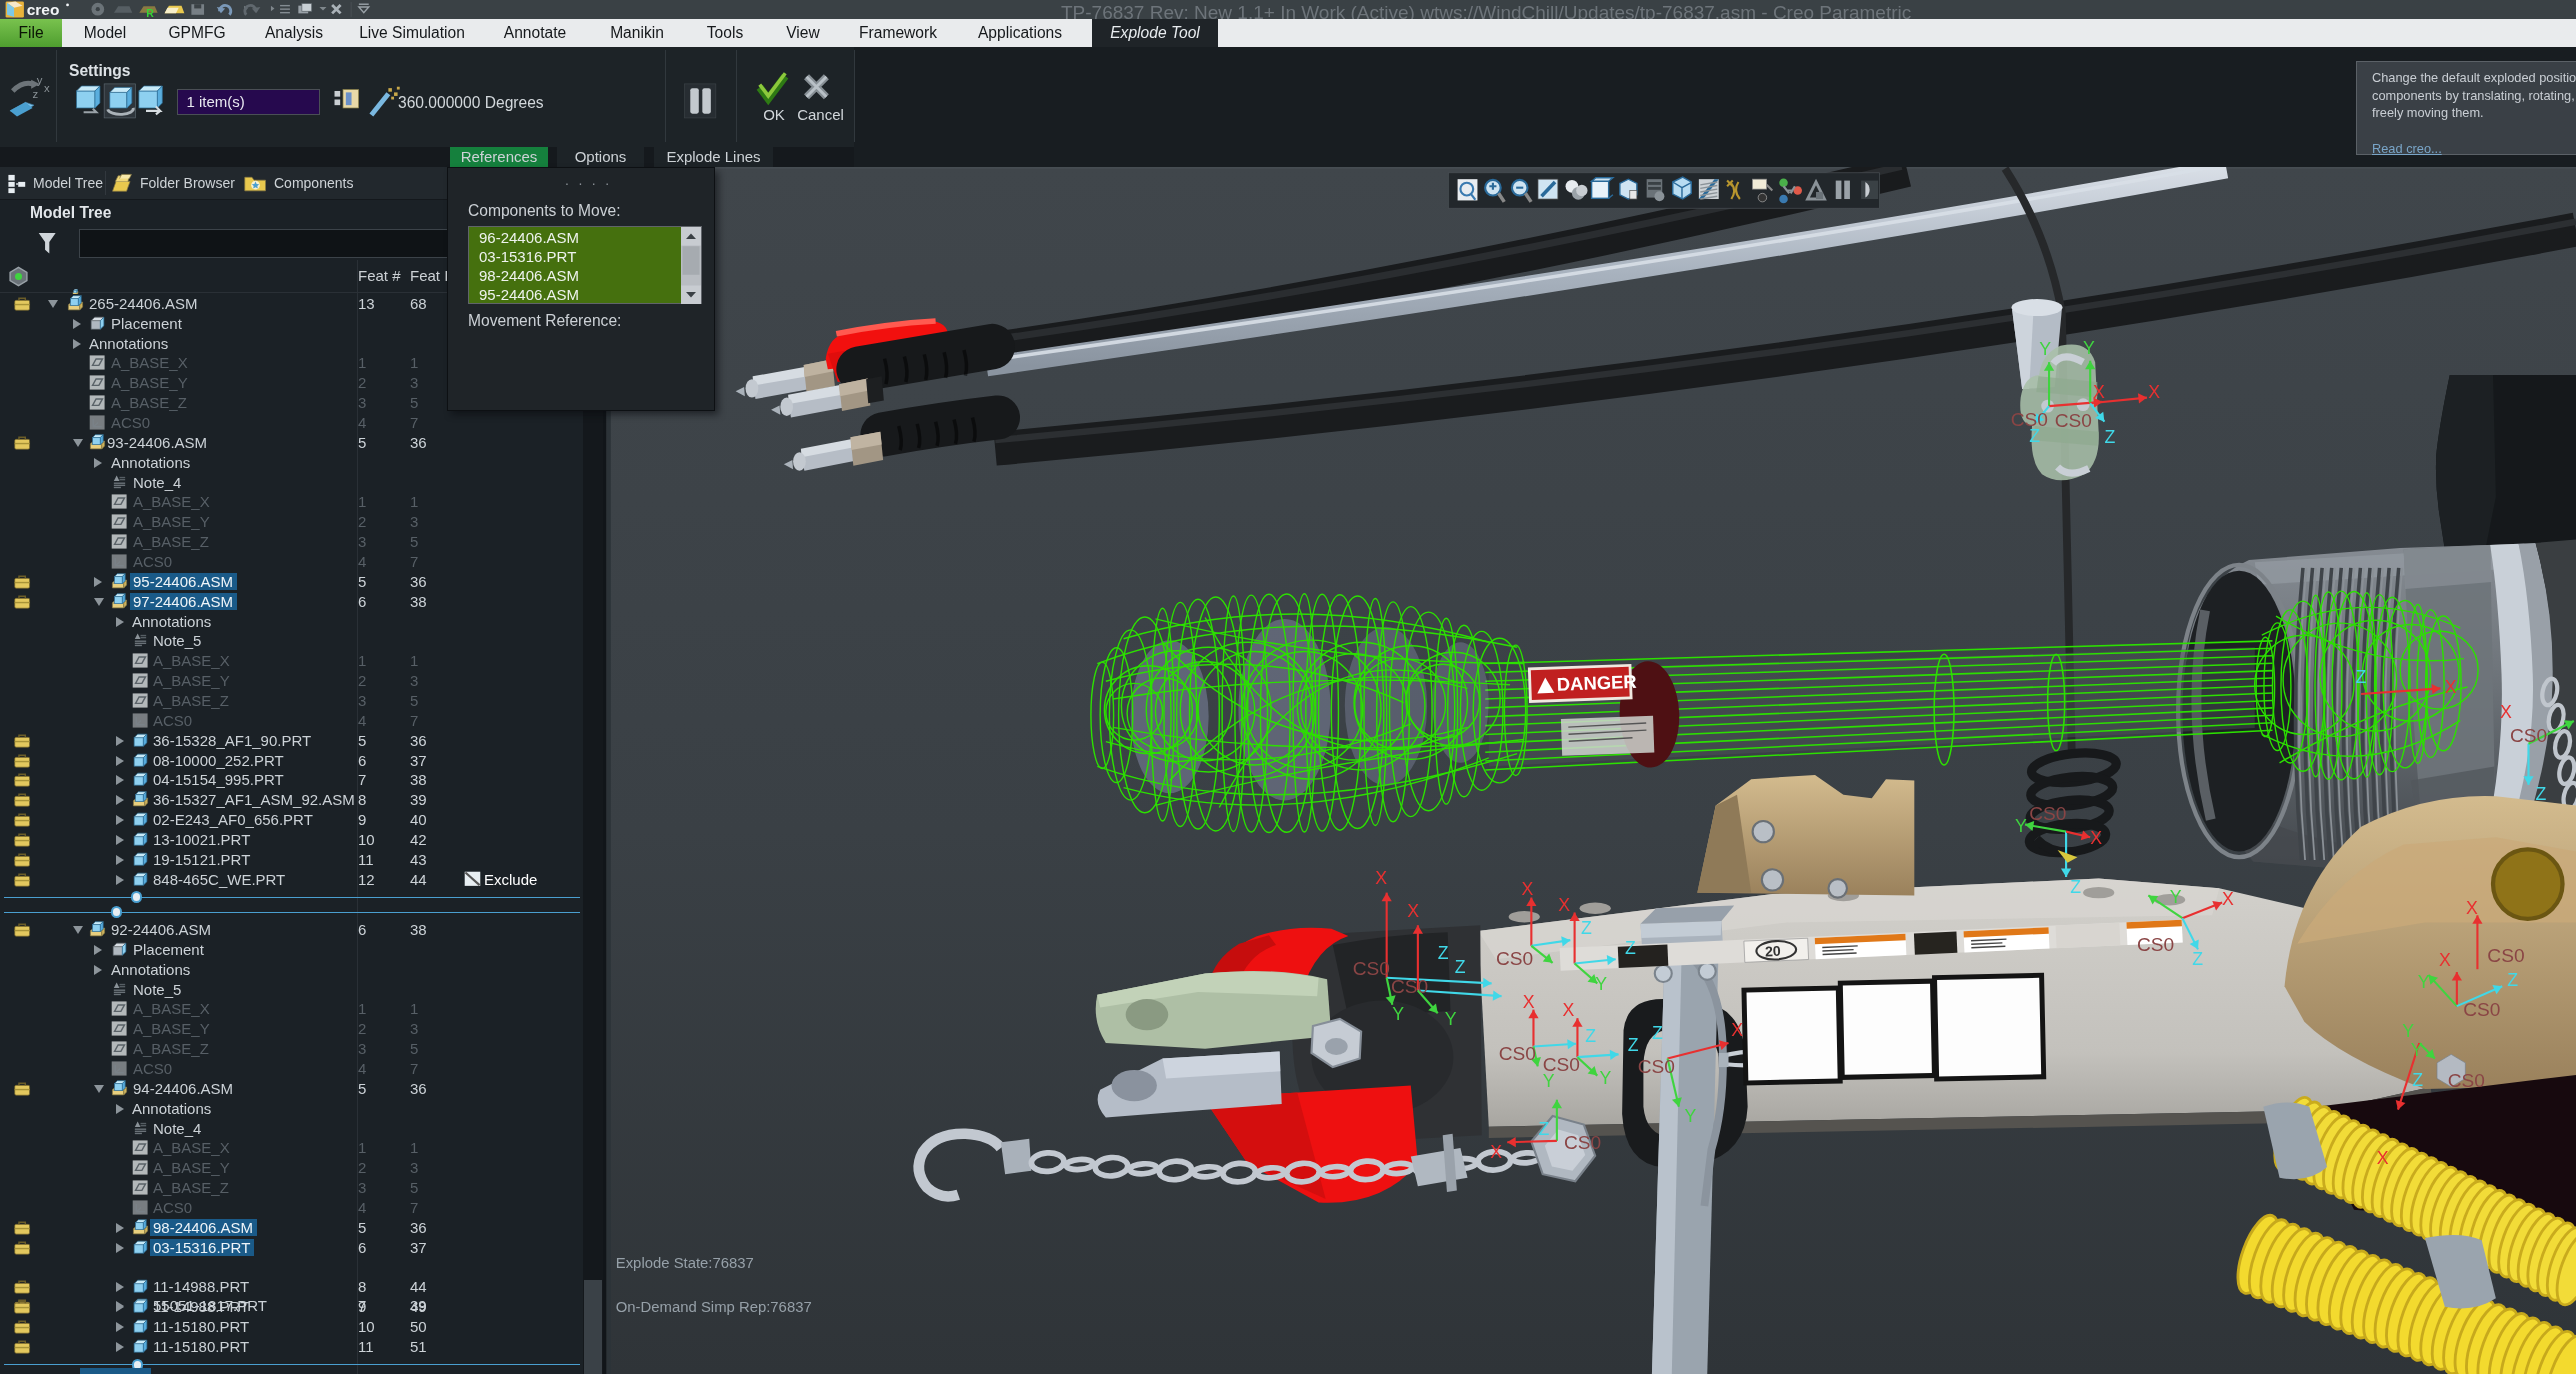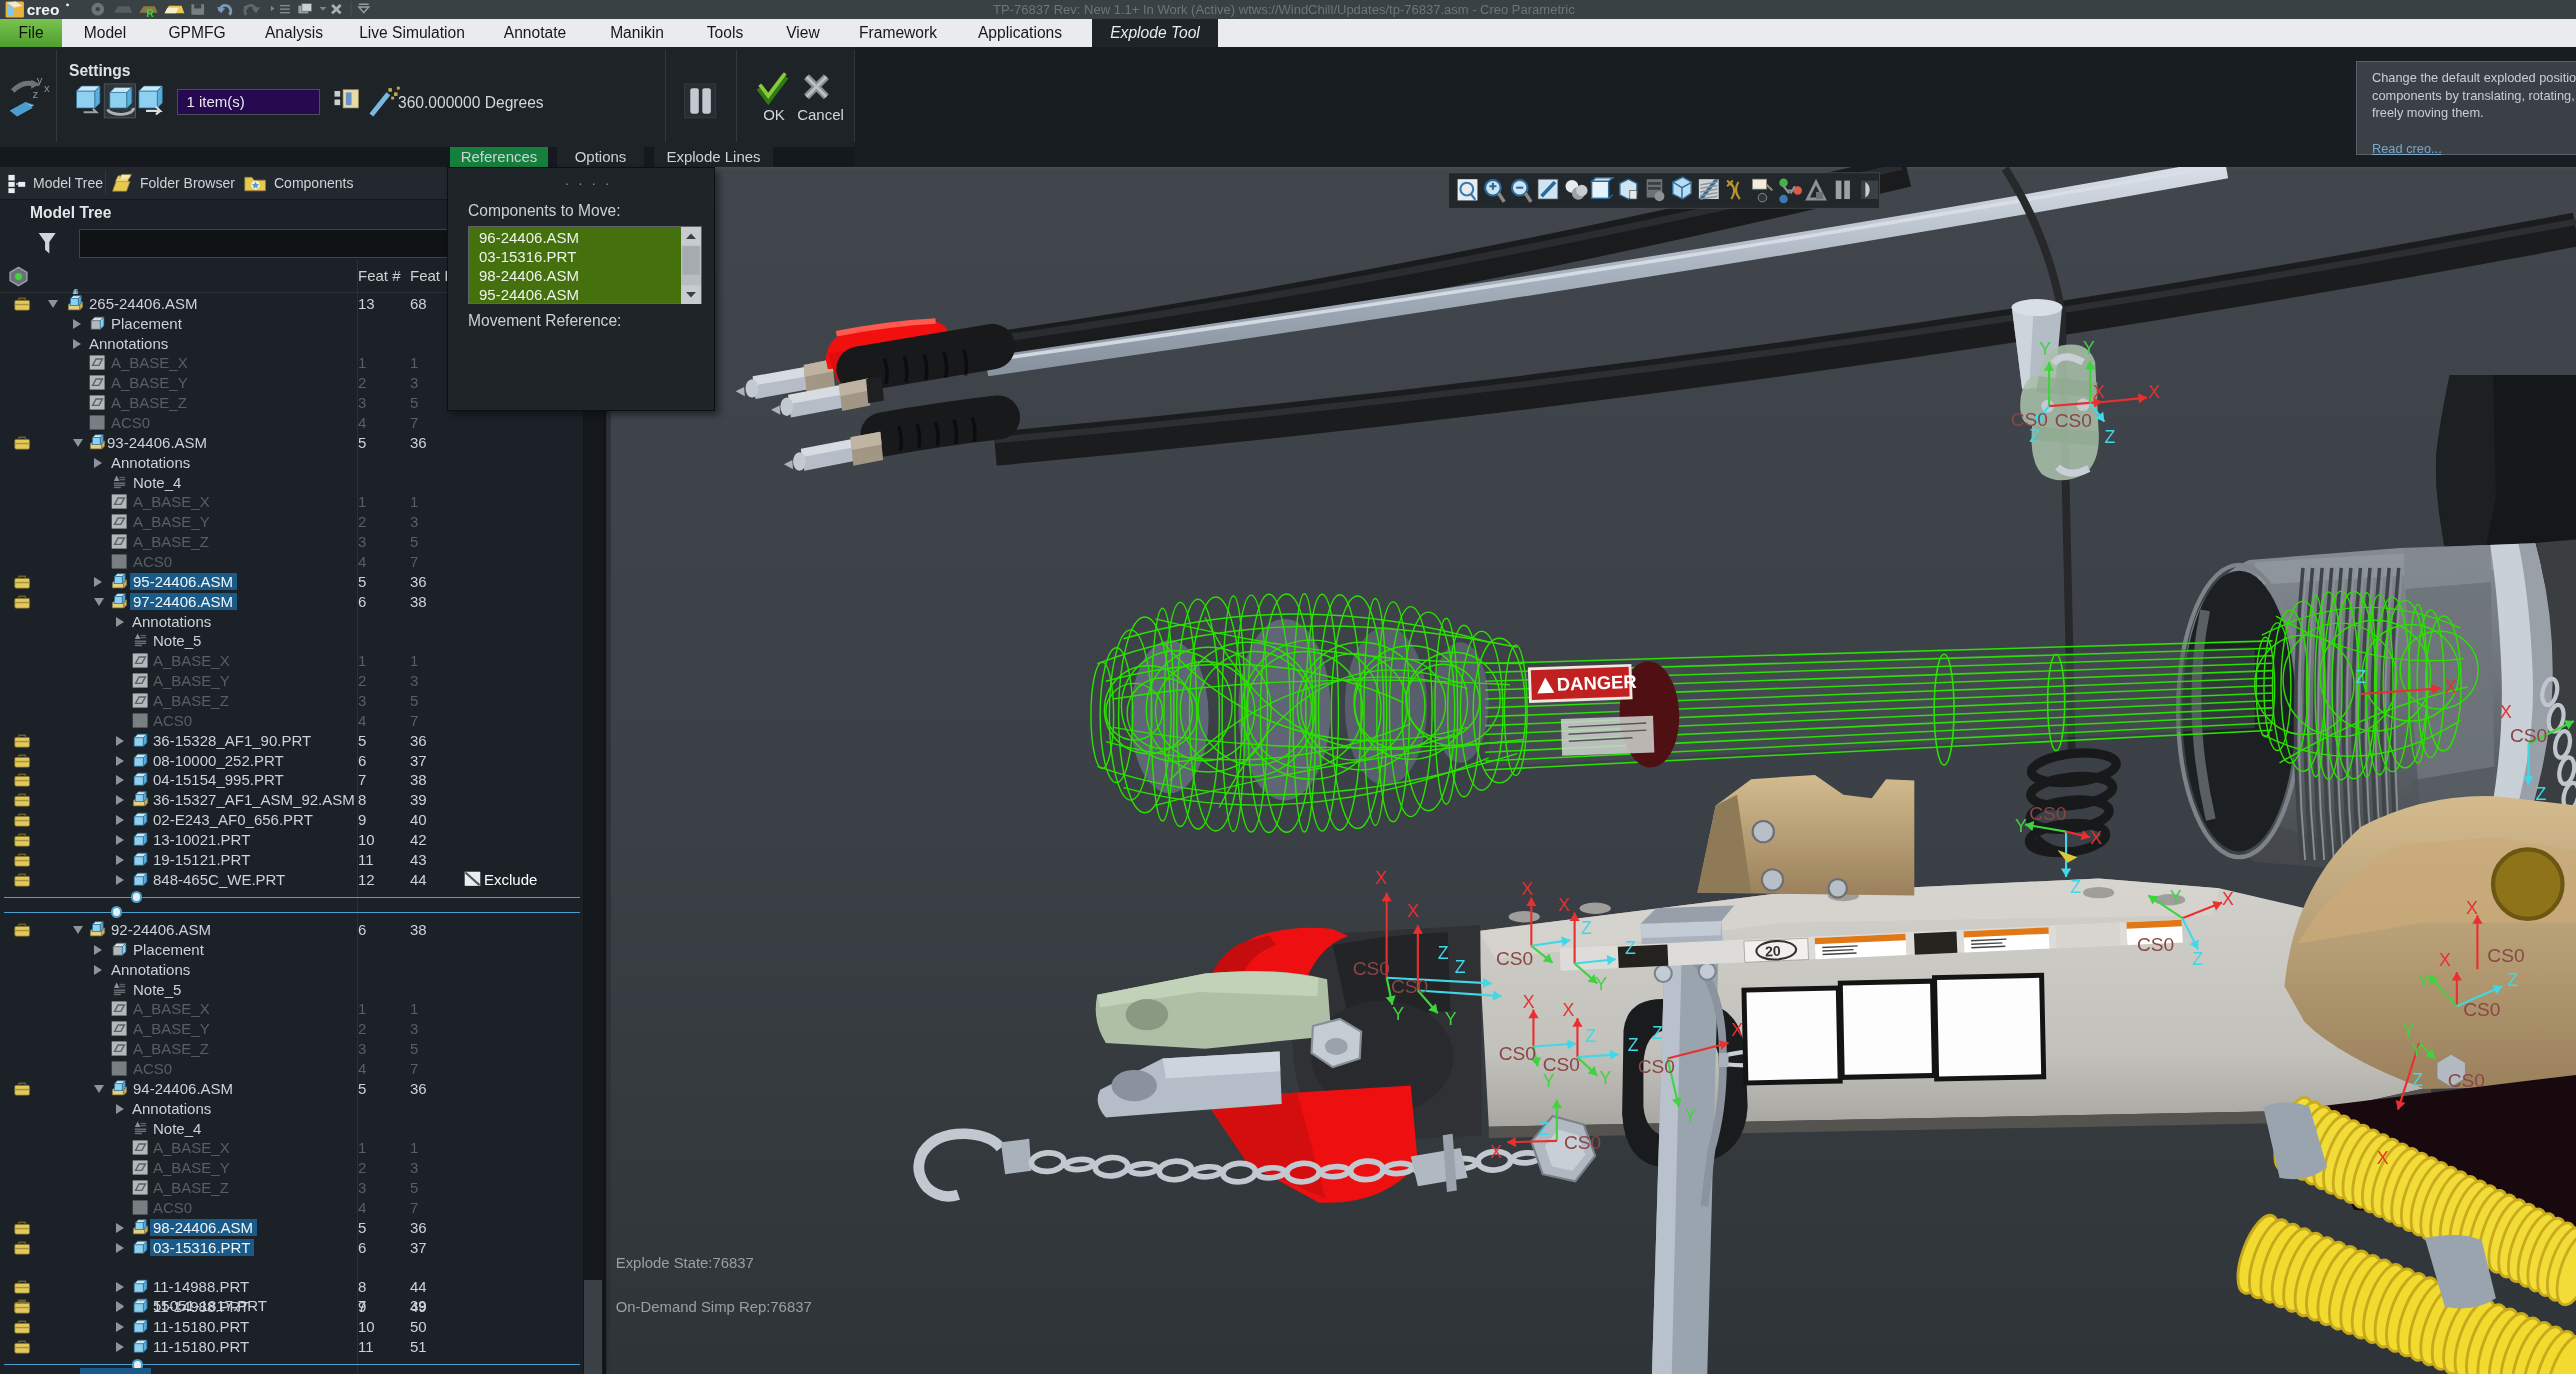--- a/index.html
+++ b/index.html
@@ -1,19 +1,19 @@
 <!DOCTYPE html>
 <html style="font-size:11.3px"><head><meta charset="utf-8"><style>
 *{margin:0;padding:0;box-sizing:border-box}
 html,body{width:2576px;height:1374px;overflow:hidden;background:#14181c}
 body{font-family:"Liberation Sans",sans-serif;position:relative}
 .abs{position:absolute}
 
 #qbar{left:0;top:0;width:100%;height:19px;background:#3a4145;color:#c9ced2}
-#title{left:993px;top:2.1px;width:709px;font-size:13px;color:#6d747a;white-space:nowrap}
+#title{left:1061px;top:2.1px;width:709px;font-size:19px;color:#6d747a;white-space:nowrap}
 
 #tabrow{left:0;top:19px;width:100%;height:28px;background:#e9ebed}
 .rtab{position:absolute;top:19px;height:28px;line-height:28px;font-size:15.6px;color:#15181b;text-align:center}
 #filetab{left:0;top:19px;width:62px;background:linear-gradient(#79c24e,#4f9e2f);color:#0b1505;text-align:center;line-height:28px;font-size:15.6px;height:28px}
 #exptab{background:#1f2428;color:#e8ecef;font-style:italic}
 
 #dash{left:0;top:47px;width:100%;height:120px;background:#1d2327}
 #dashR{left:854px;top:47px;width:1722px;height:120px;background:#181d21}
 .vsep{position:absolute;top:50px;height:92px;width:0.7px;background:#31383d}
 #settings{left:69px;top:62px;font-size:15.6px;font-weight:bold;color:#dde2e6}

